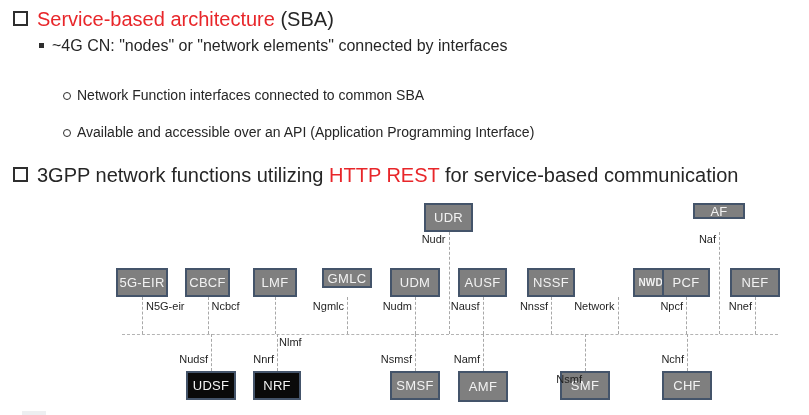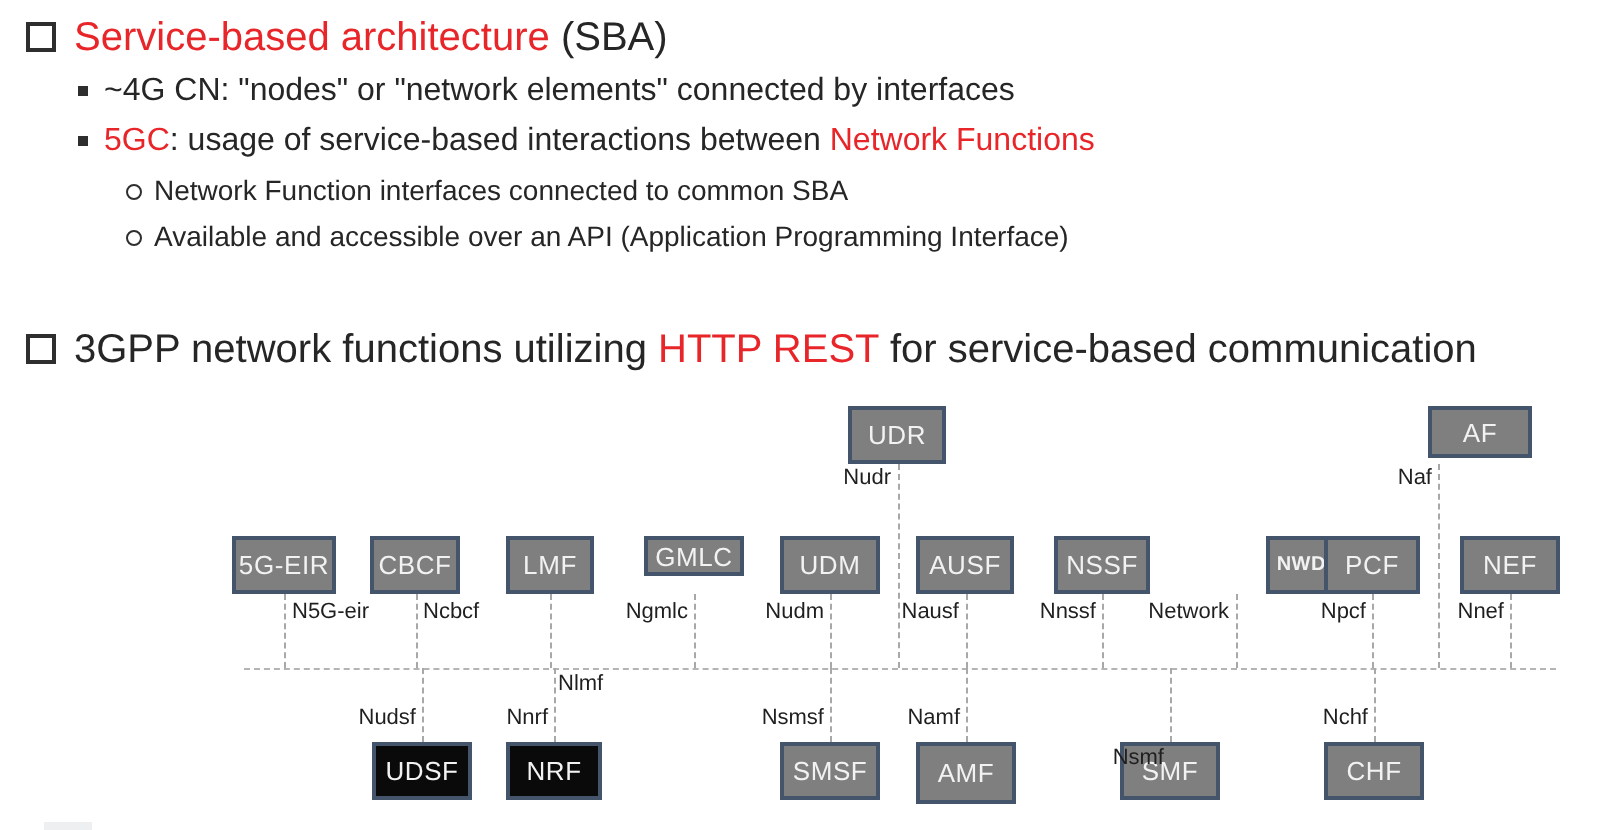--- a/index.html
+++ b/index.html
@@ -13,21 +13,21 @@
   .h1, .h2{font-size:20px;line-height:24px;}
   .h1{left:13px;top:7px;}
   .h2{left:13px;top:163px;}
   .sq-bullet{display:inline-block;width:11px;height:11px;border:2px solid #2e2e2e;margin:4px 9px 0 0;flex:0 0 auto;}
   .l2{font-size:16px;line-height:19px;}
   .l2-1{left:39px;top:36px;}
   .l2-2{left:39px;top:61px;}
   .sm-bullet{display:inline-block;width:5px;height:5px;background:#2e2e2e;margin:7px 8px 0 0;flex:0 0 auto;}
   .l3{font-size:14px;line-height:17px;}
   .l3-1{left:63px;top:87px;}
-  .l3-2{left:63px;top:110px;}
+  .l3-2{left:63px;top:124px;}
   .o-bullet{display:inline-block;width:6px;height:6px;border:1.4px solid #2e2e2e;border-radius:50%;margin:5px 6px 0 0;flex:0 0 auto;}
 
   
   .diagram{position:absolute;inset:0;}
   .nf-box{
     position:absolute;box-sizing:border-box;border:2px solid #44546a;
     display:flex;align-items:center;justify-content:center;
     font-size:13px;color:#f2f2f2;letter-spacing:.3px;
   }
   .nf-gray{background:#7f7f7f;}
@@ -46,24 +46,20 @@
   <div class="line h1">
     <span class="sq-bullet"></span>
     <span><span class="red">Service-based architecture</span><span> (SBA)</span></span>
   </div>
 
   <div class="line l2 l2-1">
     <span class="sm-bullet"></span>
     <span>~4G CN: "nodes" or "network elements" connected by interfaces</span>
   </div>
 
-  <div class="line l2 l2-2">
-    <span class="sm-bullet"></span>
-    <span><span class="red">5GC</span><span>: usage of service-based interactions between </span><span class="red">Network Functions</span></span>
-  </div>
 
   <div class="line l3 l3-1">
     <span class="o-bullet"></span>
     <span>Network Function interfaces connected to common SBA</span>
   </div>
 
   <div class="line l3 l3-2">
     <span class="o-bullet"></span>
     <span>Available and accessible over an API (Application Programming Interface)</span>
   </div>
@@ -72,21 +68,21 @@
     <span class="sq-bullet"></span>
     <span><span>3GPP network functions utilizing </span><span class="red">HTTP REST</span><span> for service-based communication</span></span>
   </div>
 
   <div class="diagram">
       <div class="bus" style="left: 122px; top: 334px; width: 656px;"></div>
       <div class="vline" style="left: 448.5px; top: 232px; height: 102px;"></div>
       <div class="nf-box nf-gray" style="left: 424px; top: 203px; width: 49px; height: 29px;">UDR</div>
       <div class="iface" style="top: 233px; right: 363.5px;">Nudr</div>
       <div class="vline" style="left: 719px; top: 232px; height: 102px;"></div>
-      <div class="nf-box nf-gray" style="left: 714px; top: 203px; width: 52px; height: 26px;">AF</div>
+      <div class="nf-box nf-gray" style="left: 693px; top: 203px; width: 52px; height: 16px;">AF</div>
       <div class="iface" style="top: 233px; right: 93px;">Naf</div>
       <div class="vline" style="left: 142px; top: 297px; height: 37px;"></div>
       <div class="nf-box nf-gray" style="left: 116px; top: 268px; width: 52px; height: 29px;">5G-EIR</div>
       <div class="iface" style="top: 300px; left: 146px;">N5G-eir</div>
       <div class="vline" style="left: 207.5px; top: 297px; height: 37px;"></div>
       <div class="nf-box nf-gray" style="left: 185px; top: 268px; width: 45px; height: 29px;">CBCF</div>
       <div class="iface" style="top: 300px; left: 211.5px;">Ncbcf</div>
       <div class="vline" style="left: 275px; top: 297px; height: 37px;"></div>
       <div class="nf-box nf-gray" style="left: 253px; top: 268px; width: 44px; height: 29px;">LMF</div>
       <div class="iface" style="top: 300px; left: 279px; margin-top: 36px;">Nlmf</div>

